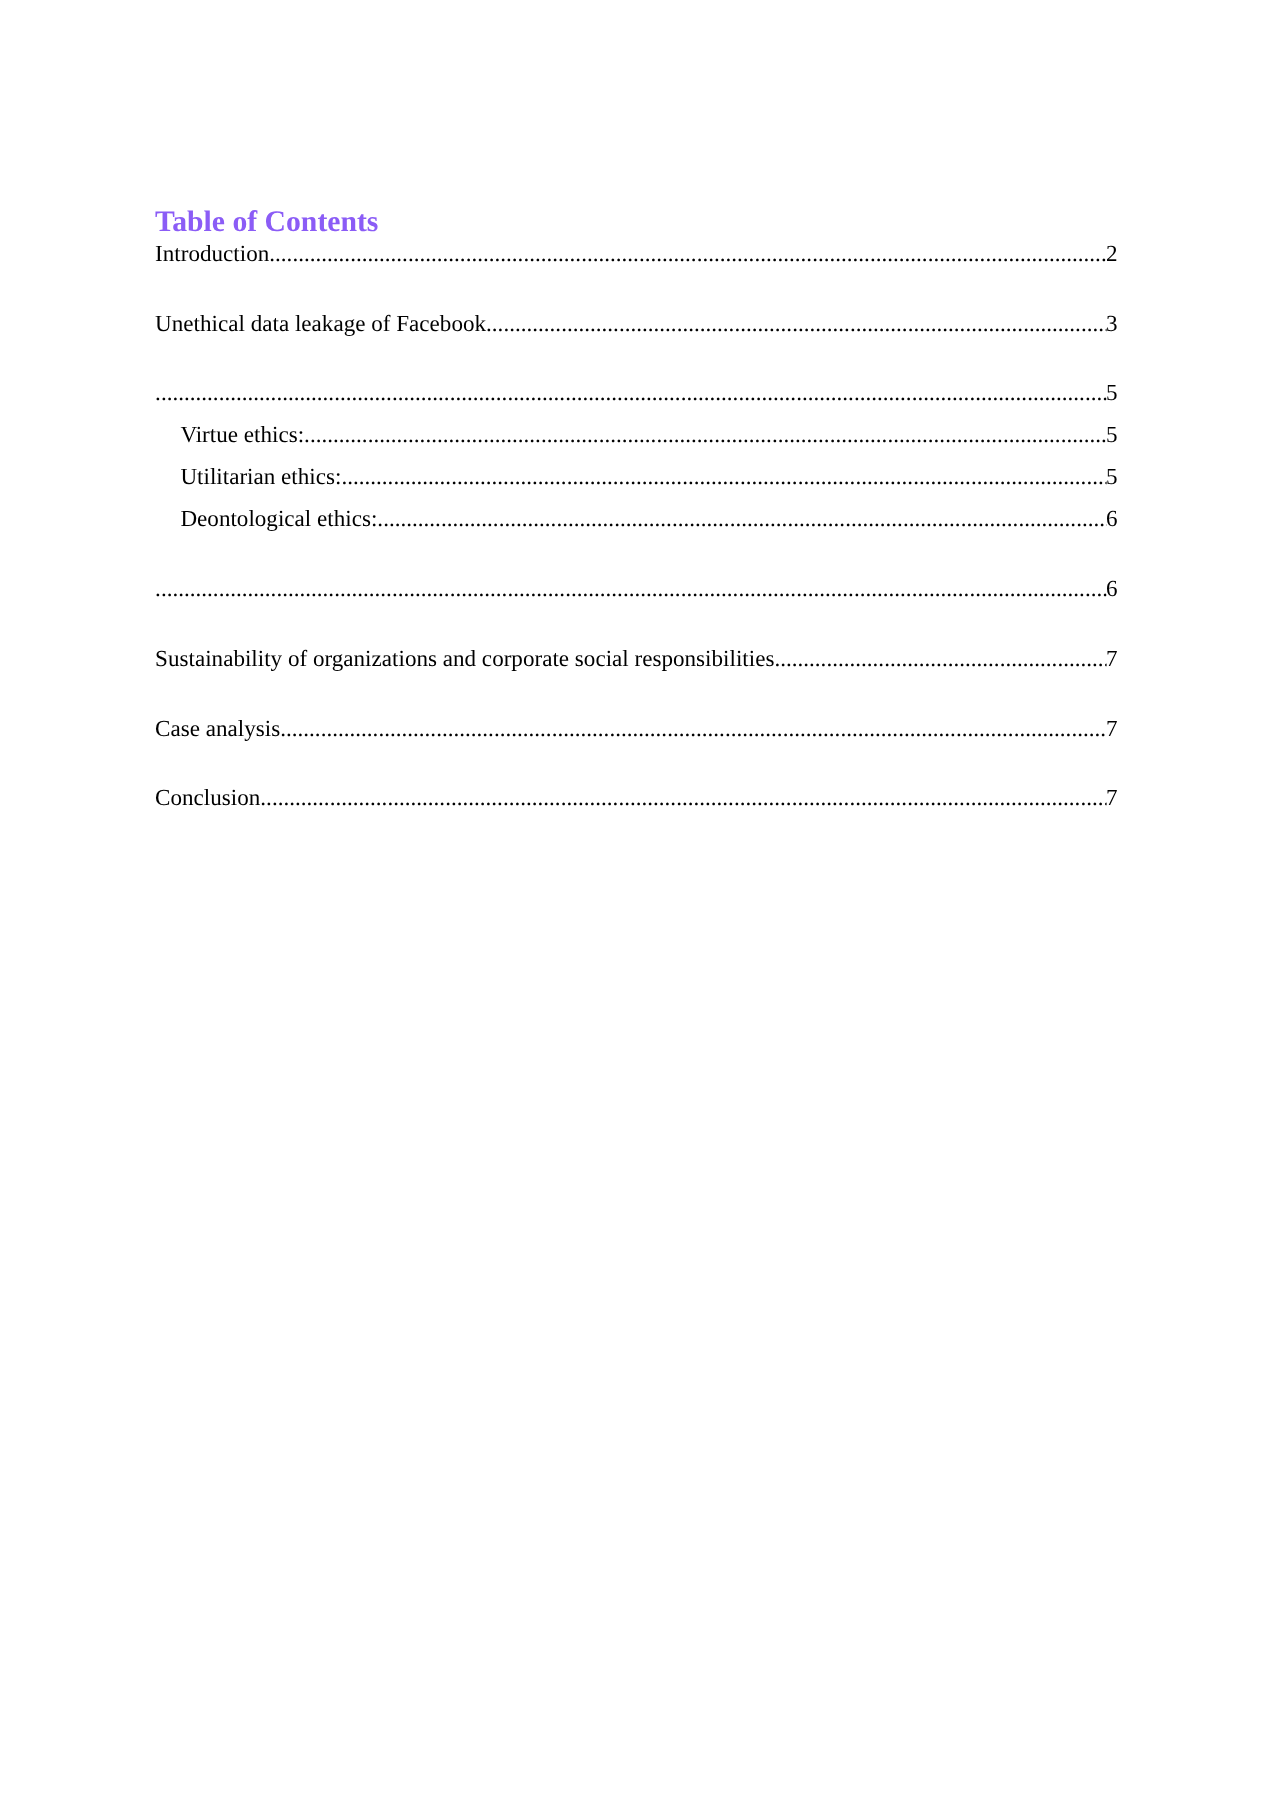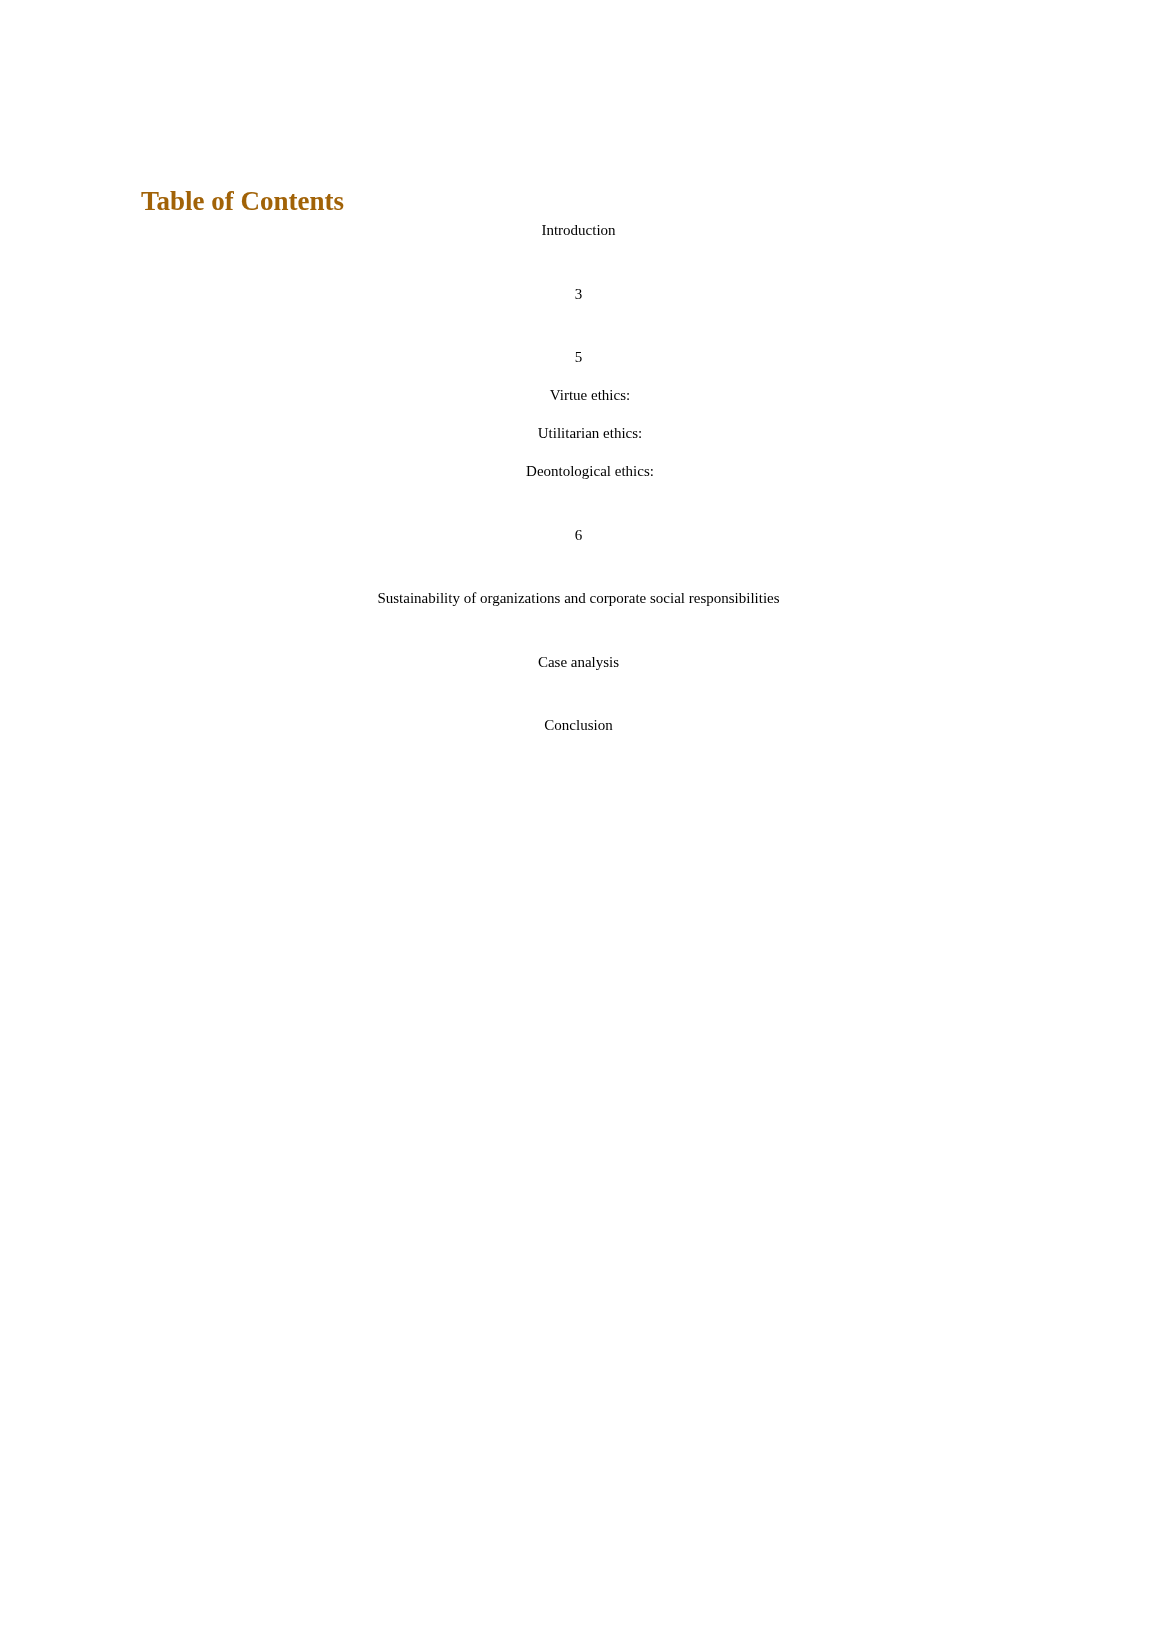--- a/index.html
+++ b/index.html
@@ -27,40 +27,39 @@
       position: absolute;
       left: 141px;
       top: 185px;
       width: 875px;
     }
     .toc-title {
       font-family: "Liberation Serif", "DejaVu Serif", serif;
       font-weight: bold;
       font-size: 27px;
       line-height: 32px;
-      color: #a16207;
+      color: #8b5cf6;
       margin: 0;
       padding: 0;
       height: 32px;
     }
     .toc-list {
       list-style: none;
       margin: 0;
       padding: 0;
     }
     .toc-entry {
       display: flex;
-      align-items: center;
-      font-size: 15px;
+      align-items: flex-start;
+      font-size: 21px;
       line-height: 26px;
       height: 26px;
       white-space: nowrap;
       overflow: hidden;
       cursor: pointer;
-      flex-direction: column;
     }
     .toc-entry + .toc-entry {
       margin-top: 37.5px;
     }
     .toc-entry.level-2 {
       padding-left: 23px;
       margin-top: 12px;
     }
     .toc-entry .label {
       flex: 0 0 auto;
@@ -85,20 +84,21 @@
 <div class="page">
   <div class="toc">
     <h1 class="toc-title">Table of Contents</h1>
     <ul class="toc-list">
       <li class="toc-entry level-1">
         <span class="label">Introduction</span>
         <span class="leader"></span>
         <span class="page-num">2</span>
       </li>
       <li class="toc-entry level-1">
+        <span class="label">Unethical data leakage of Facebook</span>
         <span class="leader"></span>
         <span class="page-num">3</span>
       </li>
       <li class="toc-entry level-1">
         <span class="leader"></span>
         <span class="page-num">5</span>
       </li>
       <li class="toc-entry level-2">
         <span class="label">Virtue ethics:</span>
         <span class="leader"></span>

